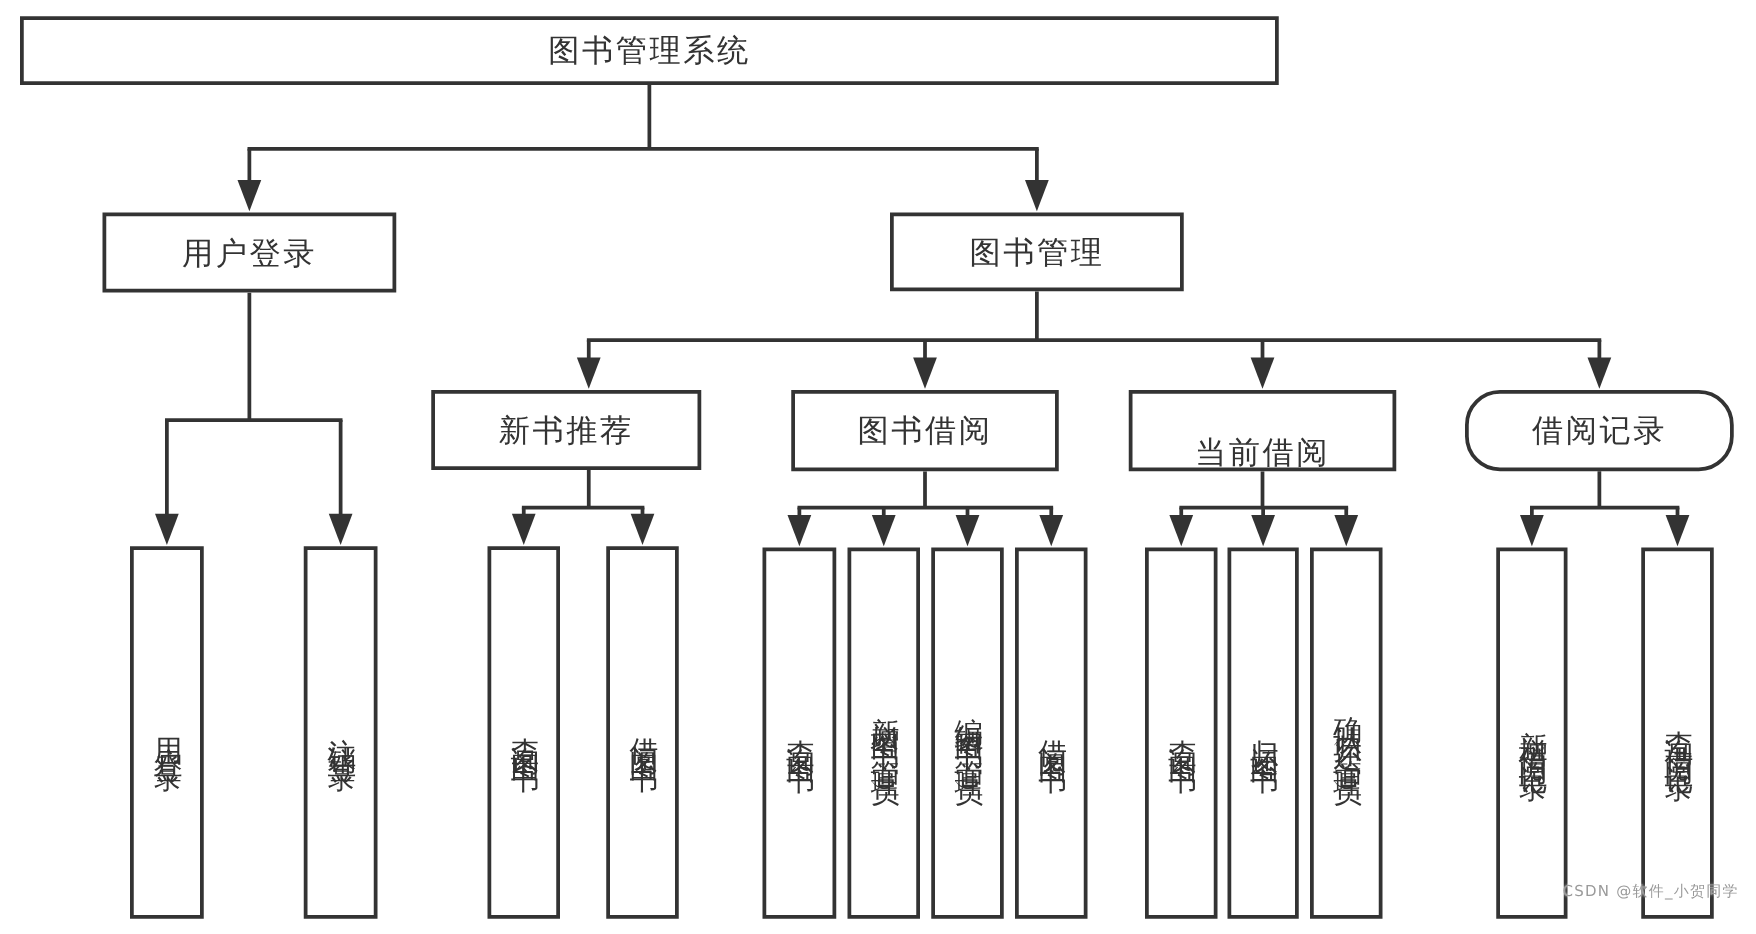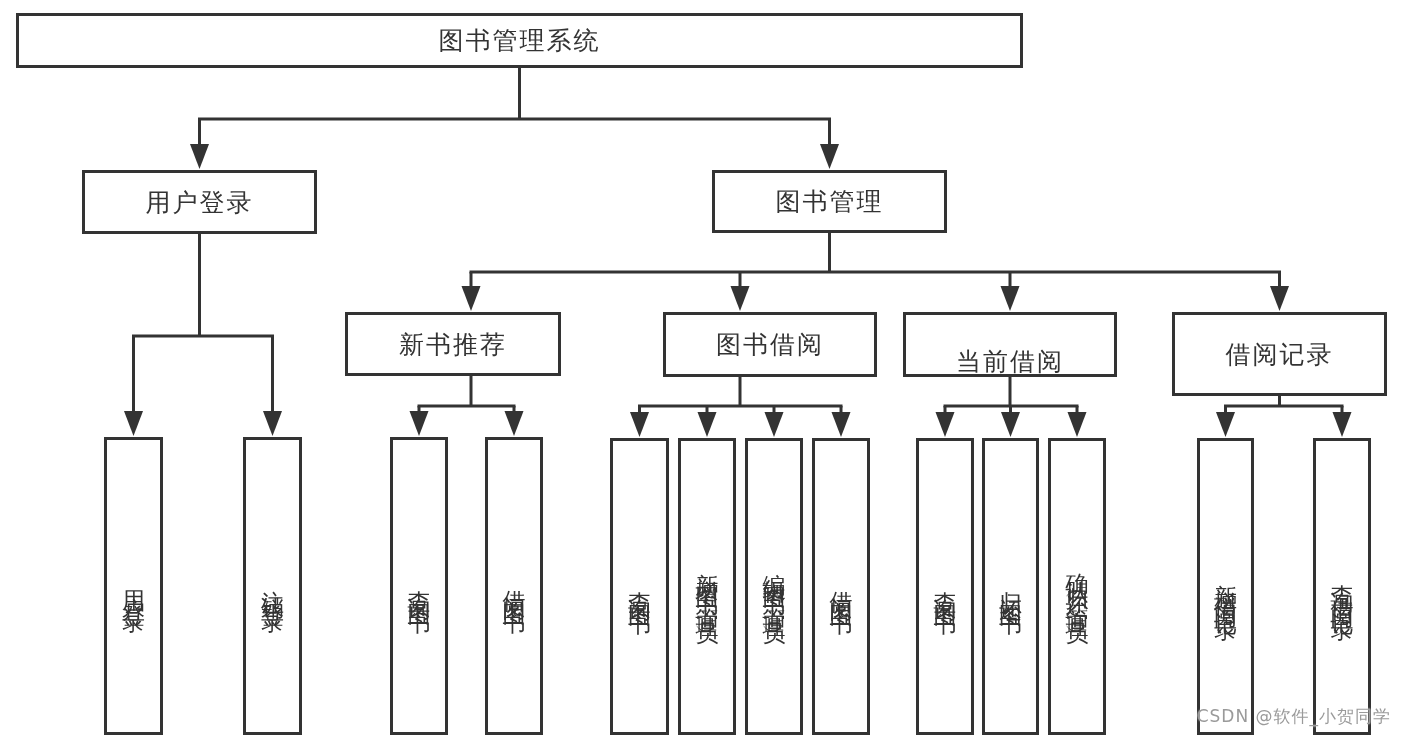--- a/index.html
+++ b/index.html
@@ -40,21 +40,21 @@
     text-orientation:mixed;
     font-size:23px;
     letter-spacing:7px;
     line-height:1;
     white-space:nowrap;
   }
   #watermark{
     position:absolute;
     top:705px;
     right:14px;
-    font-size:17px;
+    font-size:12px;
     letter-spacing:1px;
     color:var(--watermark);
     white-space:nowrap;
     text-shadow:0 0 2px rgba(255,255,255,.9);
     z-index:5;
   }
 </style>
 </head>
 <body>
 
@@ -133,27 +133,27 @@
       </div>
       <div class="node h" style="left: 82px; top: 170px; width: 235px; height: 64px;">
         <span class="label">用户登录</span>
       </div>
       <div class="node h" style="left: 712px; top: 170px; width: 235px; height: 63px;">
         <span class="label">图书管理</span>
       </div>
       <div class="node h" style="left: 345px; top: 312px; width: 216px; height: 64px;">
         <span class="label">新书推荐</span>
       </div>
-      <div class="node h" style="left: 663px; top: 312px; width: 214px; height: 65px;">
+      <div class="node h" style="left: 633px; top: 312px; width: 214px; height: 65px;">
         <span class="label">图书借阅</span>
       </div>
       <div class="node h" style="left: 903px; top: 312px; width: 214px; height: 65px; align-items: flex-end;">
         <span class="label">当前借阅</span>
       </div>
-      <div class="node h" style="left: 1172px; top: 312px; width: 215px; height: 84px;">
+      <div class="node h" style="left: 1172px; top: 312px; width: 215px; height: 65px; border-radius: 28px;">
         <span class="label">借阅记录</span>
       </div>
       <div class="node v" style="left: 104px; top: 437px; width: 59px; height: 298px;">
         <span class="label">用户登录</span>
       </div>
       <div class="node v" style="left: 243px; top: 437px; width: 59px; height: 298px;">
         <span class="label">注销登录</span>
       </div>
       <div class="node v" style="left: 390px; top: 437px; width: 58px; height: 298px;">
         <span class="label">查询图书</span>

